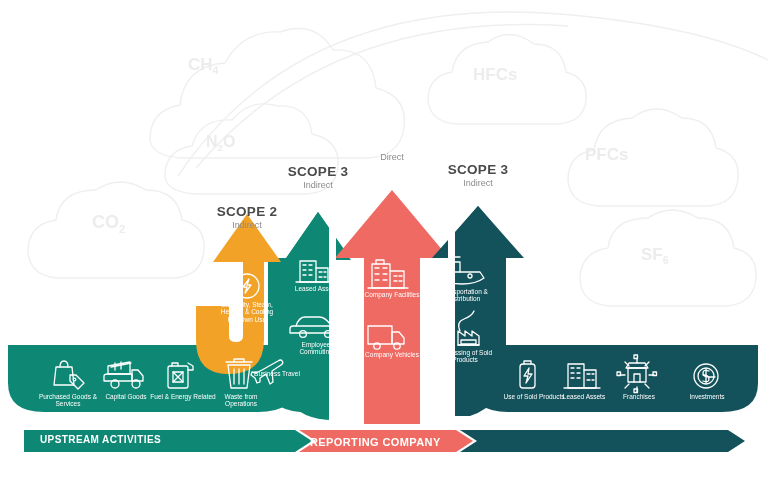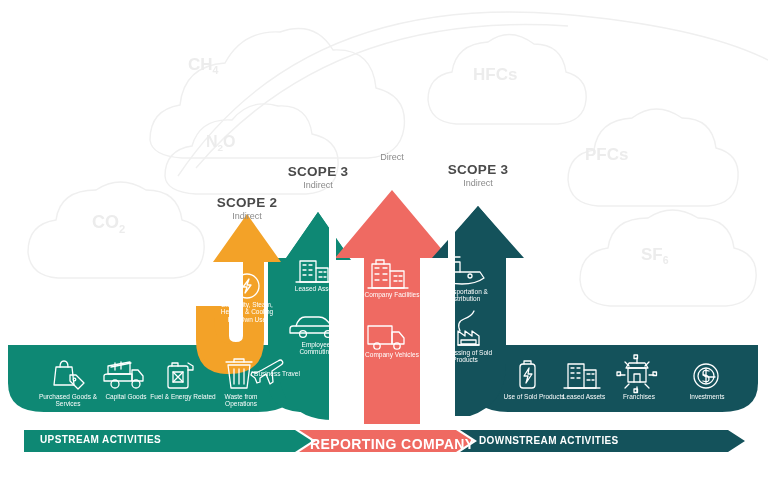--- a/index.html
+++ b/index.html
@@ -270,21 +270,21 @@
   <div class="cloudtext" style="left:473px;top:65px;font-size:17px;">
     <span>HFCs</span>
   </div>
   <div class="cloudtext" style="left:585px;top:145px;font-size:17px;">
     <span>PFCs</span>
   </div>
   <div class="cloudtext" style="left:641px;top:245px;font-size:17px;">
     <span>SF</span><sub>6</sub>
   </div>
 
-  <div class="ov" style="left:197px;top:196px;width:100px;">
+  <div class="ov" style="left:197px;top:205px;width:100px;">
     <div class="scope-title" style="font-size:13.5px;">SCOPE 2</div>
     <div class="scope-sub" style="font-size:9px;margin-top:1px;">Indirect</div>
   </div>
 
   <div class="ov" style="left:268px;top:165px;width:100px;">
     <div class="scope-title" style="font-size:13.5px;">SCOPE 3</div>
     <div class="scope-sub" style="font-size:9px;margin-top:1px;">Indirect</div>
   </div>
 
   <div class="ov" style="left:342px;top:141px;width:100px;">
@@ -312,16 +312,15 @@
   <div class="itemlabel" style="left:148px;top:393px;width:70px;font-size:6.5px;">Fuel &amp; Energy Related</div>
   <div class="itemlabel" style="left:208px;top:393px;width:66px;font-size:6.5px;">Waste from Operations</div>
   <div class="itemlabel" style="left:253px;top:370px;width:48px;font-size:6.5px;">Business Travel</div>
 
   <div class="itemlabel" style="left:500px;top:393px;width:68px;font-size:6.5px;">Use of Sold Products</div>
   <div class="itemlabel" style="left:552px;top:393px;width:64px;font-size:6.5px;">Leased Assets</div>
   <div class="itemlabel" style="left:608px;top:393px;width:62px;font-size:6.5px;">Franchises</div>
   <div class="itemlabel" style="left:676px;top:393px;width:62px;font-size:6.5px;">Investments</div>
 
   <div class="bandlabel" style="left:40px;top:434px;font-size:10px;">UPSTREAM ACTIVITIES</div>
-  <div class="bandlabel" style="left:310px;top:436px;font-size:14px;">REPORTING COMPANY</div>
-  <div class="bandlabel" style="left:479px;top:435px;font-size:10px;">DOWNSTREAM ACTIVITIES</div>
+  <div class="bandlabel" style="left:310px;top:436px;font-size:11px;">REPORTING COMPANY</div>
 
 </div>
 
 </body></html>

